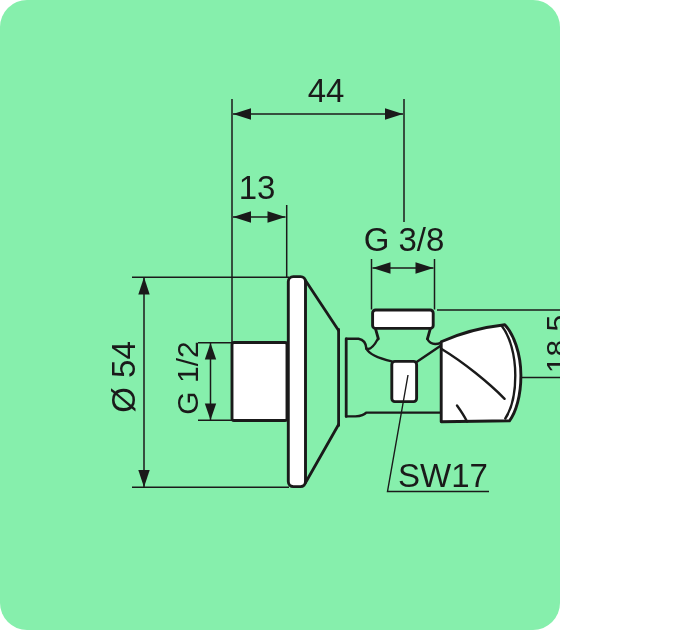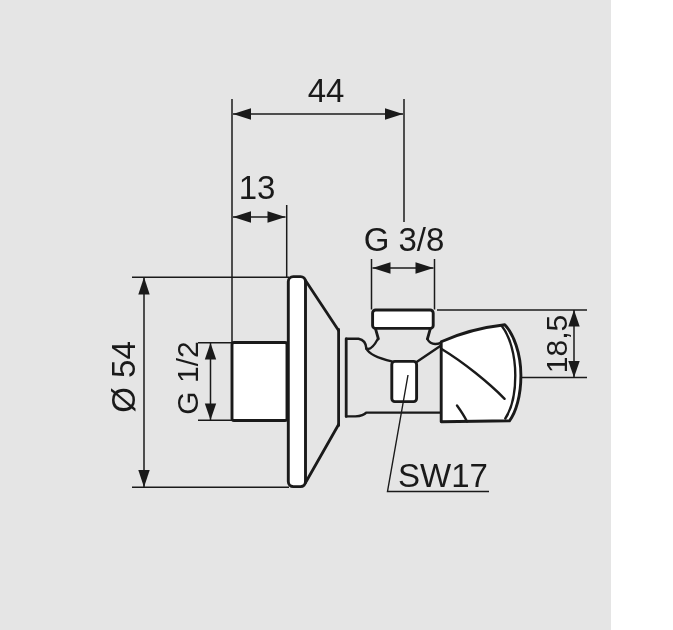--- a/index.html
+++ b/index.html
@@ -2,24 +2,25 @@
 <html><head>
 <meta charset="utf-8">
 <style>
   html, body {
     margin: 0;
     padding: 0;
     background: #ffffff;
   }
   .stage {
     position: relative;
-    width: 611px;
+    width: 560px;
     height: 630px;
-    background: #e5e5e5;
+    background: #86efac;
     overflow: hidden;
+    border-radius: 27px;
   }
   svg { display: block; }
   text {
     font-family: "Liberation Sans", "DejaVu Sans", sans-serif;
     fill: #1a1a1a;
   }
   .dim-text   { font-size: 33px; }
   .dim-text-sm{ font-size: 30px; }
   .outline    { fill: none; stroke: #1a1a1a; stroke-width: 2.8; stroke-linecap: round; stroke-linejoin: round; }
   .outline-f  { fill: #ffffff; stroke: #1a1a1a; stroke-width: 2.9; stroke-linejoin: round; }

